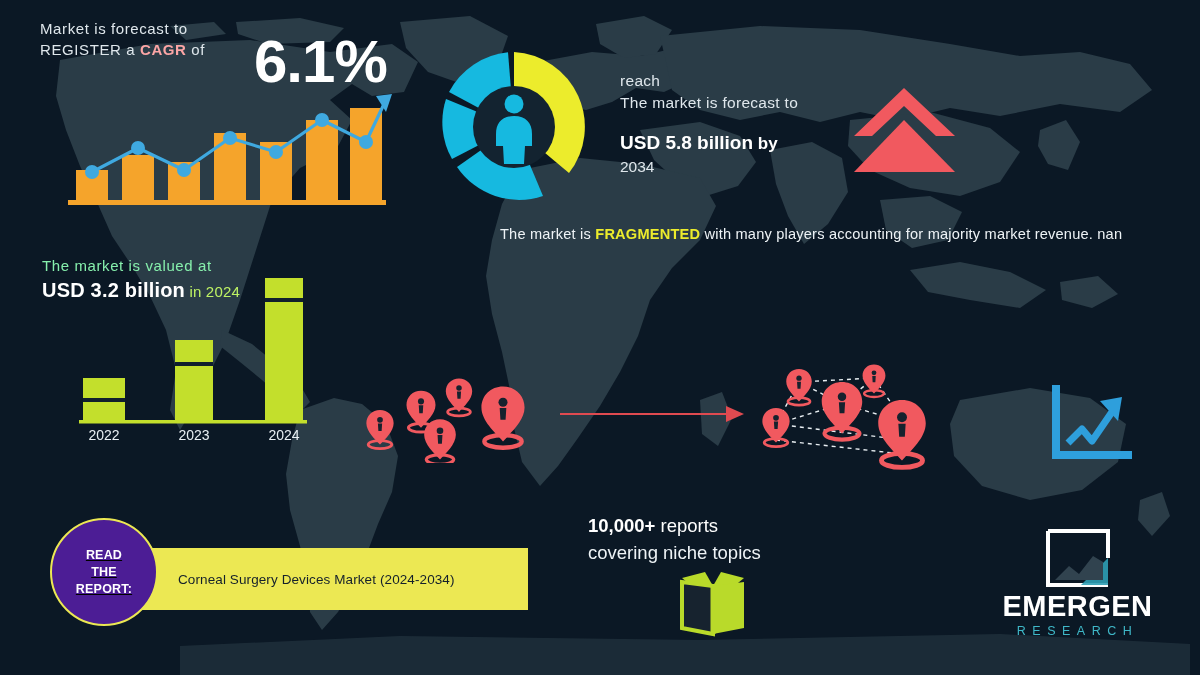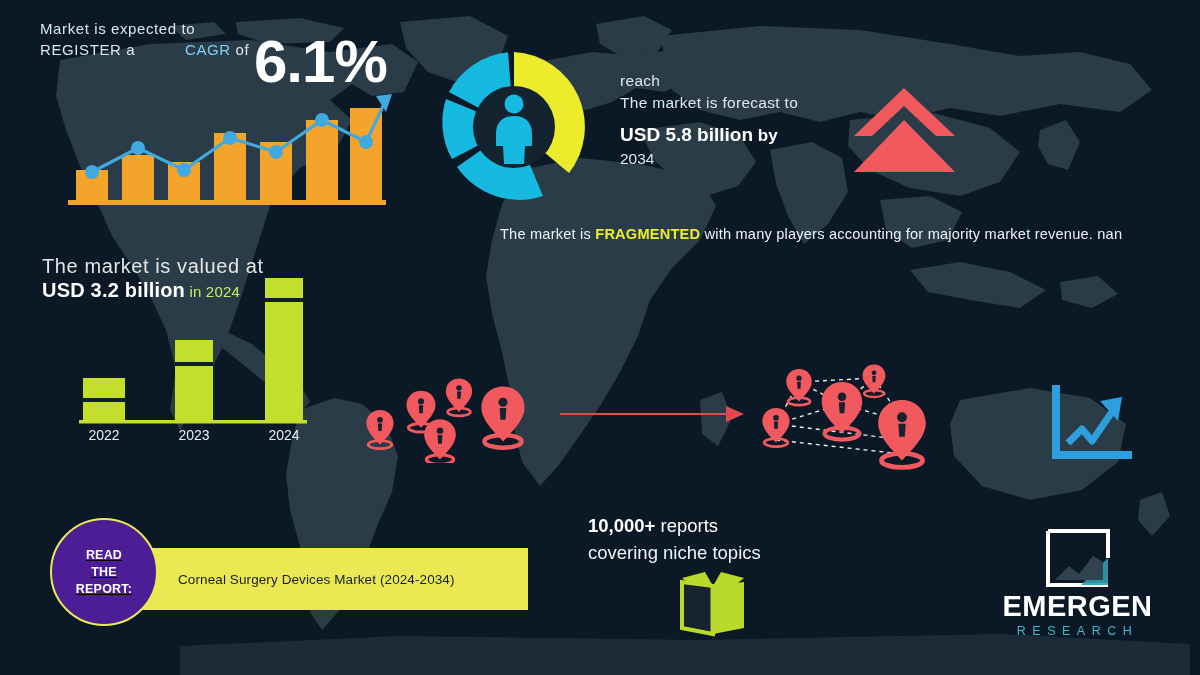--- a/index.html
+++ b/index.html
@@ -16,39 +16,39 @@
     background: #0b1825;
     overflow: hidden;
   }
   #worldmap { position:absolute; left:0; top:0; width:1200px; height:675px; }
 
   .abs { position: absolute; }
 
   
   .cagr-wrap { left: 40px; top: 18px; width: 380px; }
   .cagr-line { color:#dfe7ec; font-size:15px; letter-spacing:.6px; line-height:21px; }
-  .cagr-line b { color:#7dd3fc; font-weight:normal;margin-left:45px; }
+  .cagr-line b { color:#fca5a5; font-weight:bold; }
   .cagr-big {
     position:absolute; left:214px; top:14px;
     color:#ffffff; font-size:60px; font-weight:bold; line-height:60px;
     letter-spacing:-1px;
   }
 
   .forecast-wrap { left:620px; top:70px; width:260px; }
   .forecast-sm { color:#dfe7ec; font-size:15.5px; line-height:22px; letter-spacing:.3px; }
-  .forecast-bg { color:#ffffff; font-size:19px; font-weight:bold; line-height:26px; margin-top:8px;}
+  .forecast-bg { color:#ffffff; font-size:19px; font-weight:bold; line-height:26px; margin-top:16px;}
   .forecast-bg span.thin { font-size:17px; }
   .forecast-yr { color:#dfe7ec; font-size:15.5px; line-height:20px; }
 
   .frag-wrap { left:500px; top:222px; width:640px; }
   .frag-text { color:#eef3f6; font-size:14.6px; line-height:25px; letter-spacing:.2px; }
   .frag-text .hl { color:#ecec2c; font-weight:bold;margin-top:20px; }
 
   .valued-wrap { left:42px; top:256px; width:300px; }
-  .valued-sm { color:#e5e5e5; font-size:20px; letter-spacing:.6px; line-height:20px; }
+  .valued-sm { color:#86efac; font-size:15px; letter-spacing:.6px; line-height:20px; }
   .valued-bg { color:#ffffff; font-size:20px; font-weight:bold; letter-spacing:.2px; line-height:28px; }
   .valued-bg .yr { font-size:15px; font-weight:normal; color:#bef264; }
 
   .reports-wrap { left:588px; top:512px; width:280px; }
   .reports-l1 { color:#ffffff; font-size:18.5px; line-height:27px; }
   .reports-l1 b { font-weight:bold; }
   .reports-l2 { color:#eef3f6; font-size:18.5px; line-height:27px; }
 
   
   .chart-orange { left:62px; top:80px; width:330px; height:128px; }
@@ -166,21 +166,21 @@
       <path d="M960 400 L1030 388 L1090 398 L1126 424 L1118 462 L1082 490 L1030 500 L982 486
                L954 456 L950 424 Z"></path>
 
       <path d="M1140 500 L1162 492 L1170 516 L1152 536 L1138 520 Z"></path>
 
       <path d="M180 646 L400 636 L700 640 L1000 634 L1190 644 L1190 675 L180 675 Z" opacity="0.55"></path>
     </g>
   </svg>
 
   <div class="abs cagr-wrap">
-    <div class="cagr-line">Market is expected to</div>
+    <div class="cagr-line">Market is forecast to</div>
     <div class="cagr-line"><span>REGISTER a </span><b>CAGR</b><span> of</span></div>
     <div class="cagr-big">6.1%</div>
   </div>
 
   <svg class="abs chart-orange" viewBox="0 0 330 128">
     <g fill="#f5a42b">
       <rect x="14" y="90" width="32" height="30"></rect>
       <rect x="60" y="75" width="32" height="45"></rect>
       <rect x="106" y="82" width="32" height="38"></rect>
       <rect x="152" y="53" width="32" height="67"></rect>

